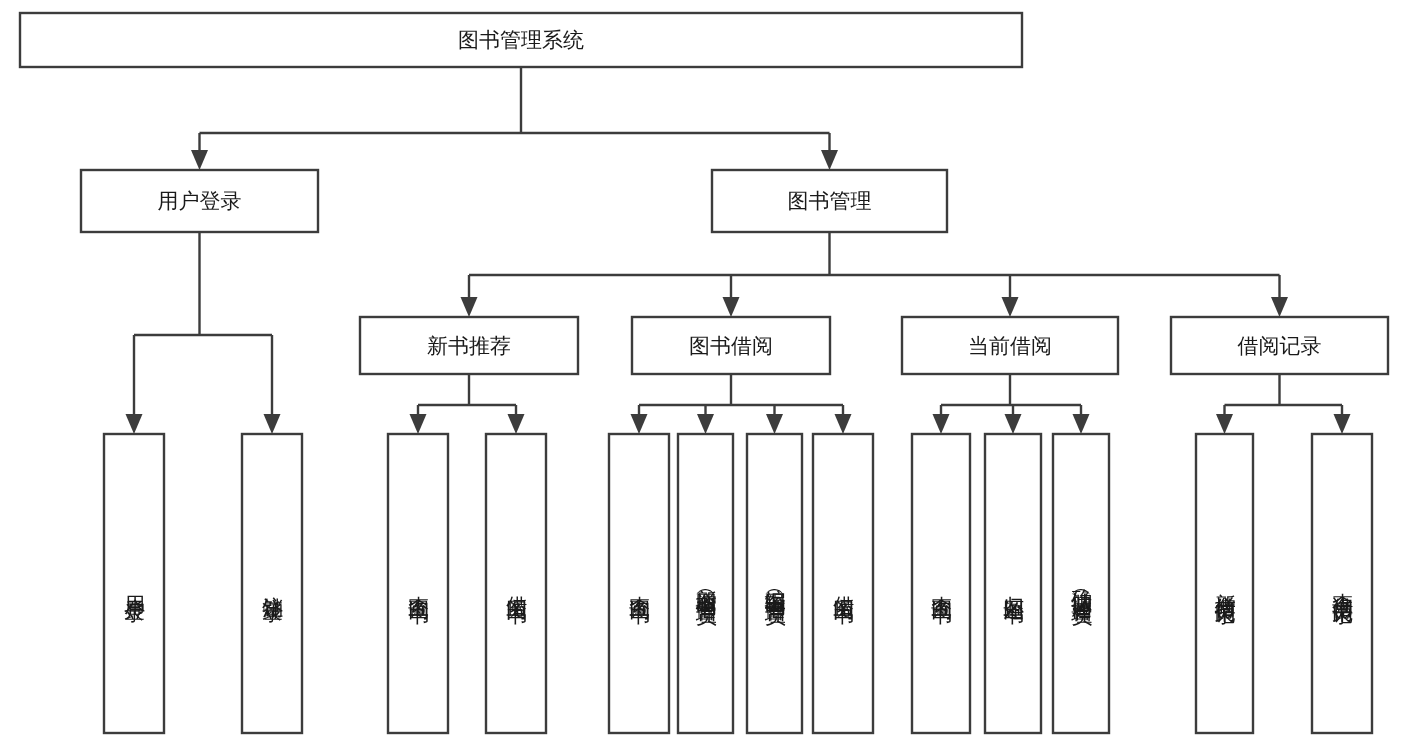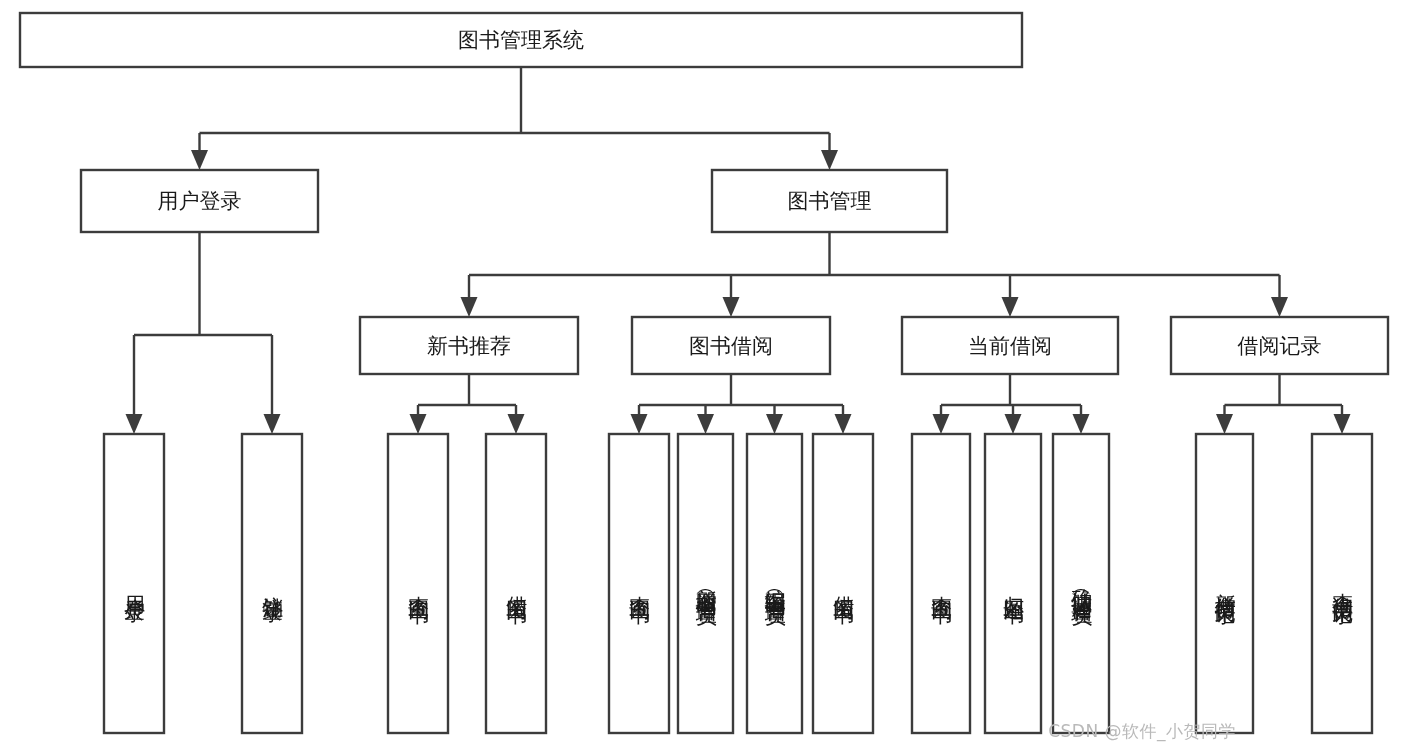--- a/index.html
+++ b/index.html
@@ -11,20 +11,21 @@
     width: 1405px;
     height: 747px;
     overflow: hidden;
     font-family: "DejaVu Sans", "Liberation Sans", sans-serif;
   }
   #diagram-root {
     position: relative;
     width: 1244px;
     height: 747px;
     background: #ffffff;
+    padding-left: 21px;
   }
   svg.diagram-canvas {
     position: absolute;
     left: 0;
     top: 0;
     width: 1405px;
     height: 747px;
     display: block;
   }
   .node-box {
@@ -203,14 +204,13 @@
       <div class="node-label-v-wrap" style="left: 1053px; top: 434px; width: 56px; height: 299px;">
         <div class="node-label-v">确认归还（管理员）</div>
       </div>
       <div class="node-label-v-wrap" style="left: 1196px; top: 434px; width: 57px; height: 299px;">
         <div class="node-label-v">新增借阅记录</div>
       </div>
       <div class="node-label-v-wrap" style="left: 1312px; top: 434px; width: 60px; height: 299px;">
         <div class="node-label-v">查询借阅记录</div>
       </div>
     </div>
-  <div class="watermark">CSDN @软件_小贺同学</div>
 </div>
 
 </body></html>

